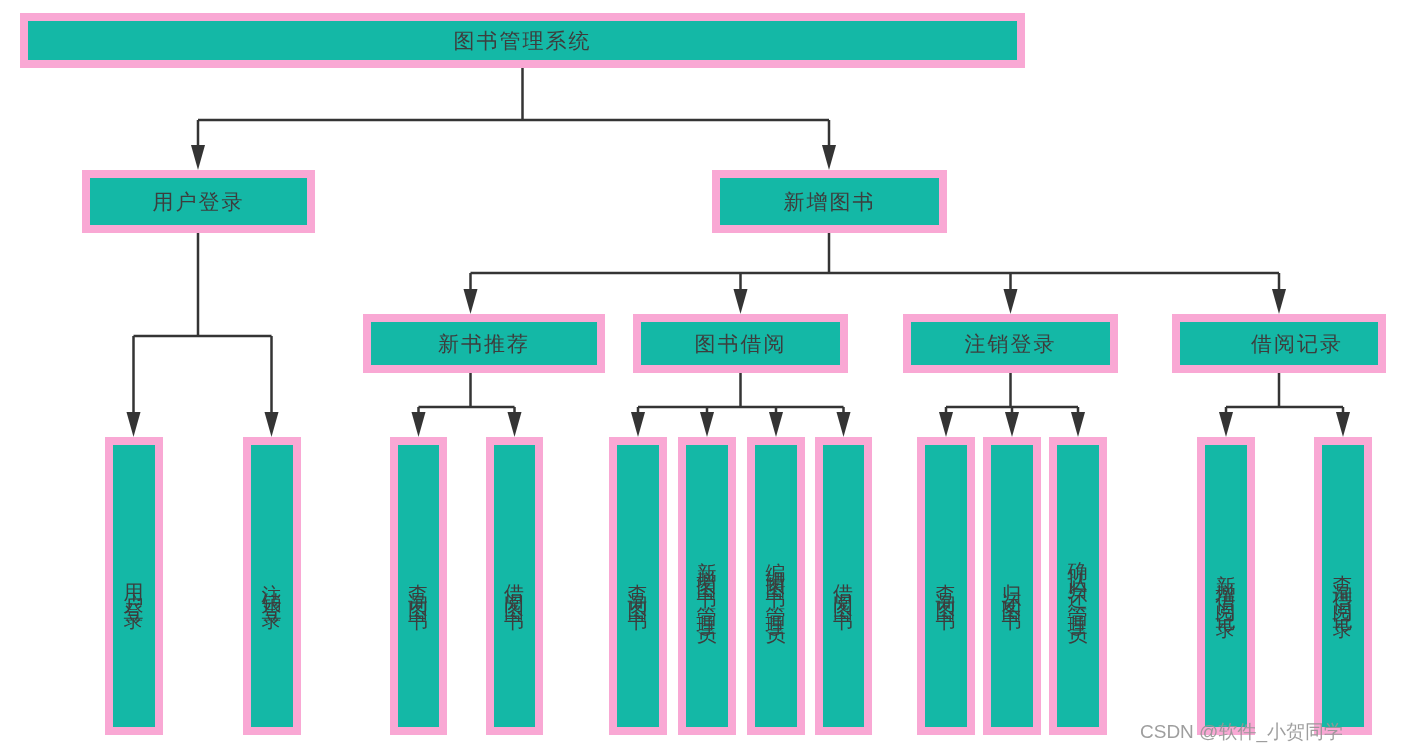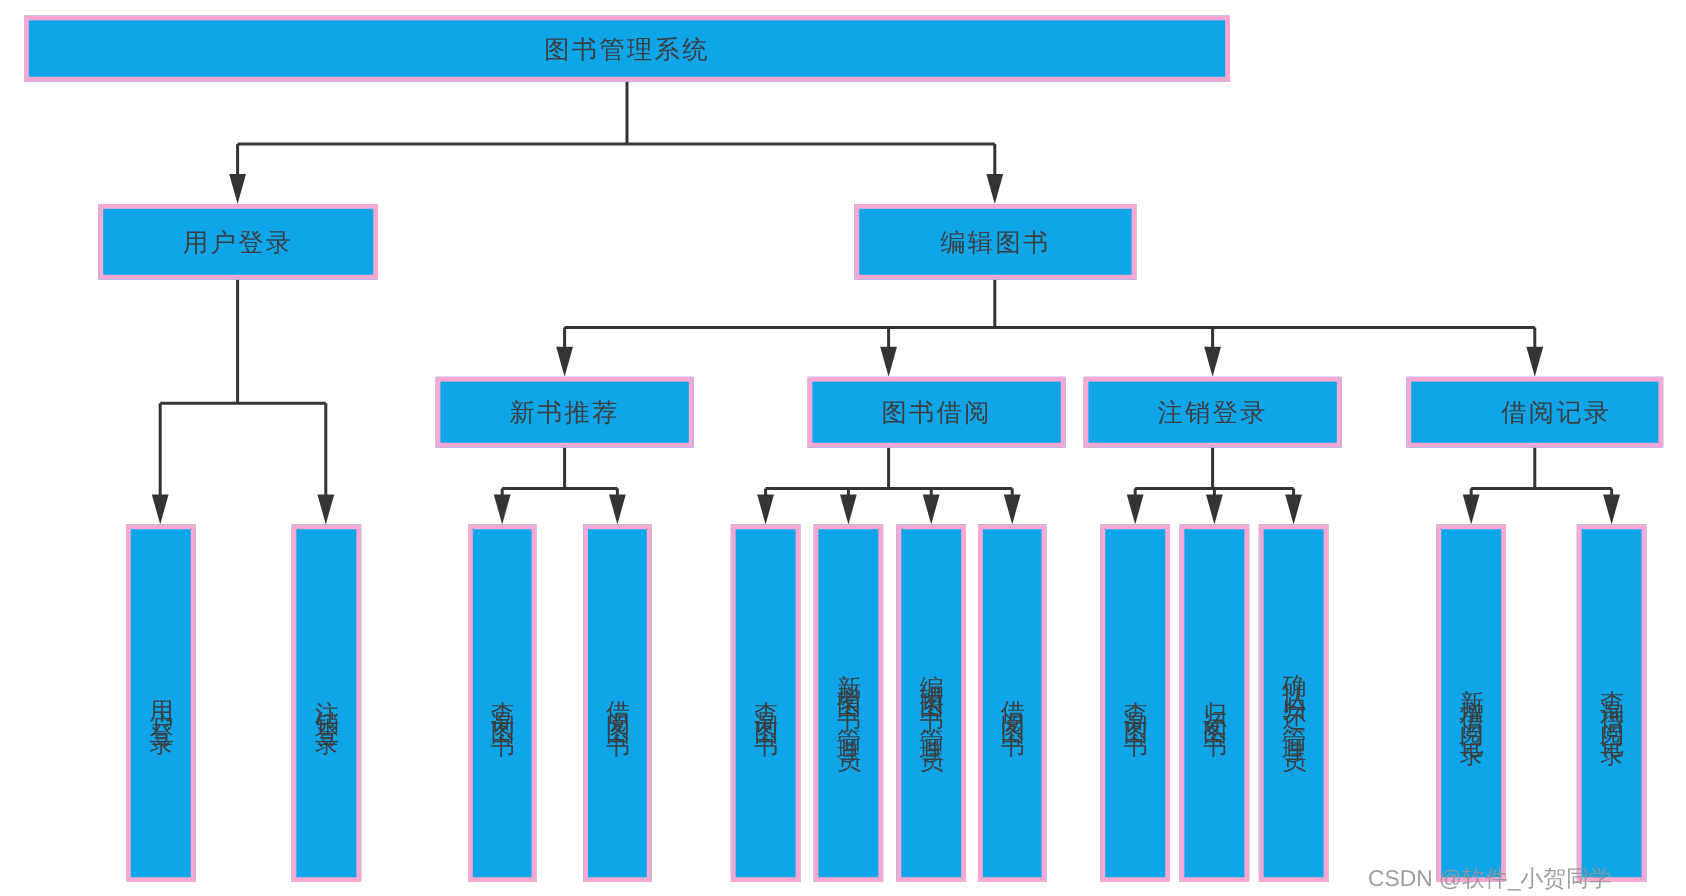--- a/index.html
+++ b/index.html
@@ -2,38 +2,38 @@
 <html><head>
 <meta charset="utf-8">
 <style>
   html,body{margin:0;padding:0;}
   body{
     width:1405px;height:747px;position:relative;background:#ffffff;overflow:hidden;
     font-family:"Liberation Sans","DejaVu Sans",sans-serif;
   }
   #connector-layer{position:absolute;left:0;top:0;z-index:1;}
   .node{
-    position:absolute;box-sizing:border-box;background:#0ea5e9;
-    border:4px solid #f9a8d4;color:#3d3d3d;
+    position:absolute;box-sizing:border-box;background:#14b8a6;
+    border:8px solid #f9a8d4;color:#3d3d3d;
     display:flex;align-items:center;justify-content:center;
     z-index:2;
   }
   .h-node{font-size:21px;letter-spacing:2px;white-space:nowrap;}
   .v-node span{
     writing-mode:vertical-rl;text-orientation:mixed;
     font-size:20px;letter-spacing:9px;line-height:1;
   }
   
   #n-root{left:20px;top:13px;width:1005px;height:55px;}
   
   #n-login{left:82px;top:170px;width:233px;height:63px;}
   #n-mgmt{left:712px;top:170px;width:235px;height:63px;}
   
-  #n-rec{left:363px;top:314px;width:215px;height:59px;}
-  #n-borrow{left:633px;top:314px;width:215px;height:59px;margin-left:40px;}
+  #n-rec{left:363px;top:314px;width:242px;height:59px;}
+  #n-borrow{left:633px;top:314px;width:215px;height:59px;}
   #n-current{left:903px;top:314px;width:215px;height:59px;}
   #n-record{left:1172px;top:314px;width:214px;height:59px;padding-left:36px;}
   
   .leaf{top:437px;height:298px;}
   #b1{left:105px;width:58px;}
   #b2{left:243px;width:58px;}
   #b3{left:390px;width:57px;}
   #b4{left:486px;width:57px;}
   #b5{left:609px;width:58px;}
   #b6{left:678px;width:58px;}
@@ -105,21 +105,21 @@
 </svg>
 
 <div class="node h-node" id="n-root">
   <span>图书管理系统</span>
 </div>
 
 <div class="node h-node" id="n-login">
   <span>用户登录</span>
 </div>
 <div class="node h-node" id="n-mgmt">
-  <span>编辑图书</span>
+  <span>新增图书</span>
 </div>
 
 <div class="node h-node" id="n-rec">
   <span>新书推荐</span>
 </div>
 <div class="node h-node" id="n-borrow">
   <span>图书借阅</span>
 </div>
 <div class="node h-node" id="n-current">
   <span>注销登录</span>

